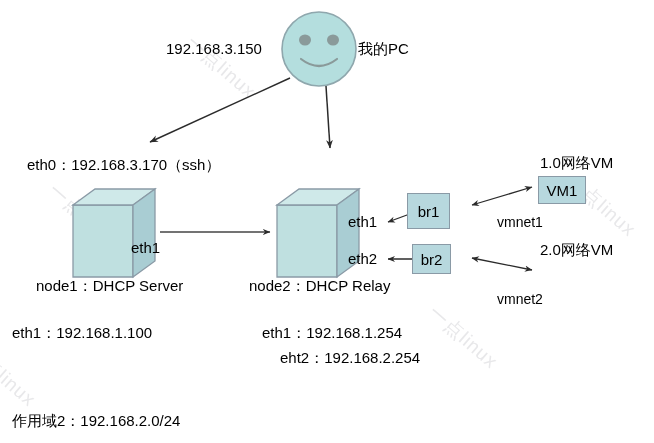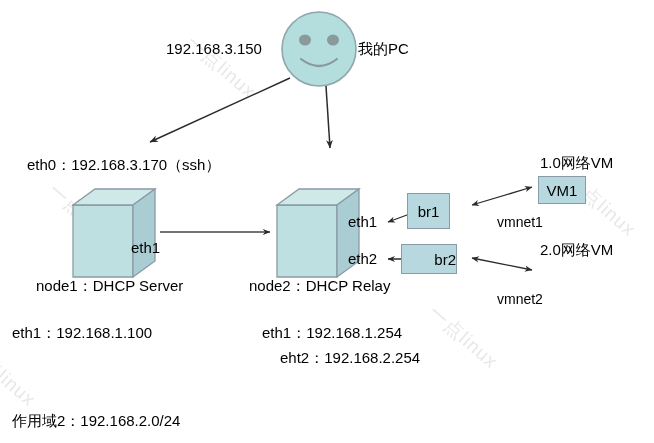--- a/index.html
+++ b/index.html
@@ -132,21 +132,21 @@
   <div class="lbl t15" style="left:131px; top:240px;">eth1</div>
   <div class="lbl t15" style="left:36px; top:278px;">node1：DHCP Server</div>
 
   <div class="lbl t15" style="left:348px; top:214px;">eth1</div>
   <div class="lbl t15" style="left:348px; top:251px;">eth2</div>
   <div class="lbl t15" style="left:249px; top:278px;">node2：DHCP Relay</div>
 
   <div class="boxwrap" style="left:407px; top:193px; width:43px; height:36px;">
     <span>br1</span>
   </div>
-  <div class="boxwrap" style="left:401px; top:244px; width:56px; height:30px;justify-content:flex-end;">
+  <div class="boxwrap" style="left:412px; top:244px; width:39px; height:30px;">
     <span>br2</span>
   </div>
 
   <div class="lbl t15" style="left:540px; top:155px;">1.0网络VM</div>
   <div class="boxwrap" style="left:538px; top:176px; width:48px; height:28px;">
     <span>VM1</span>
   </div>
   <div class="lbl t14" style="left:497px; top:215px;">vmnet1</div>
 
   <div class="lbl t15" style="left:540px; top:242px;">2.0网络VM</div>

